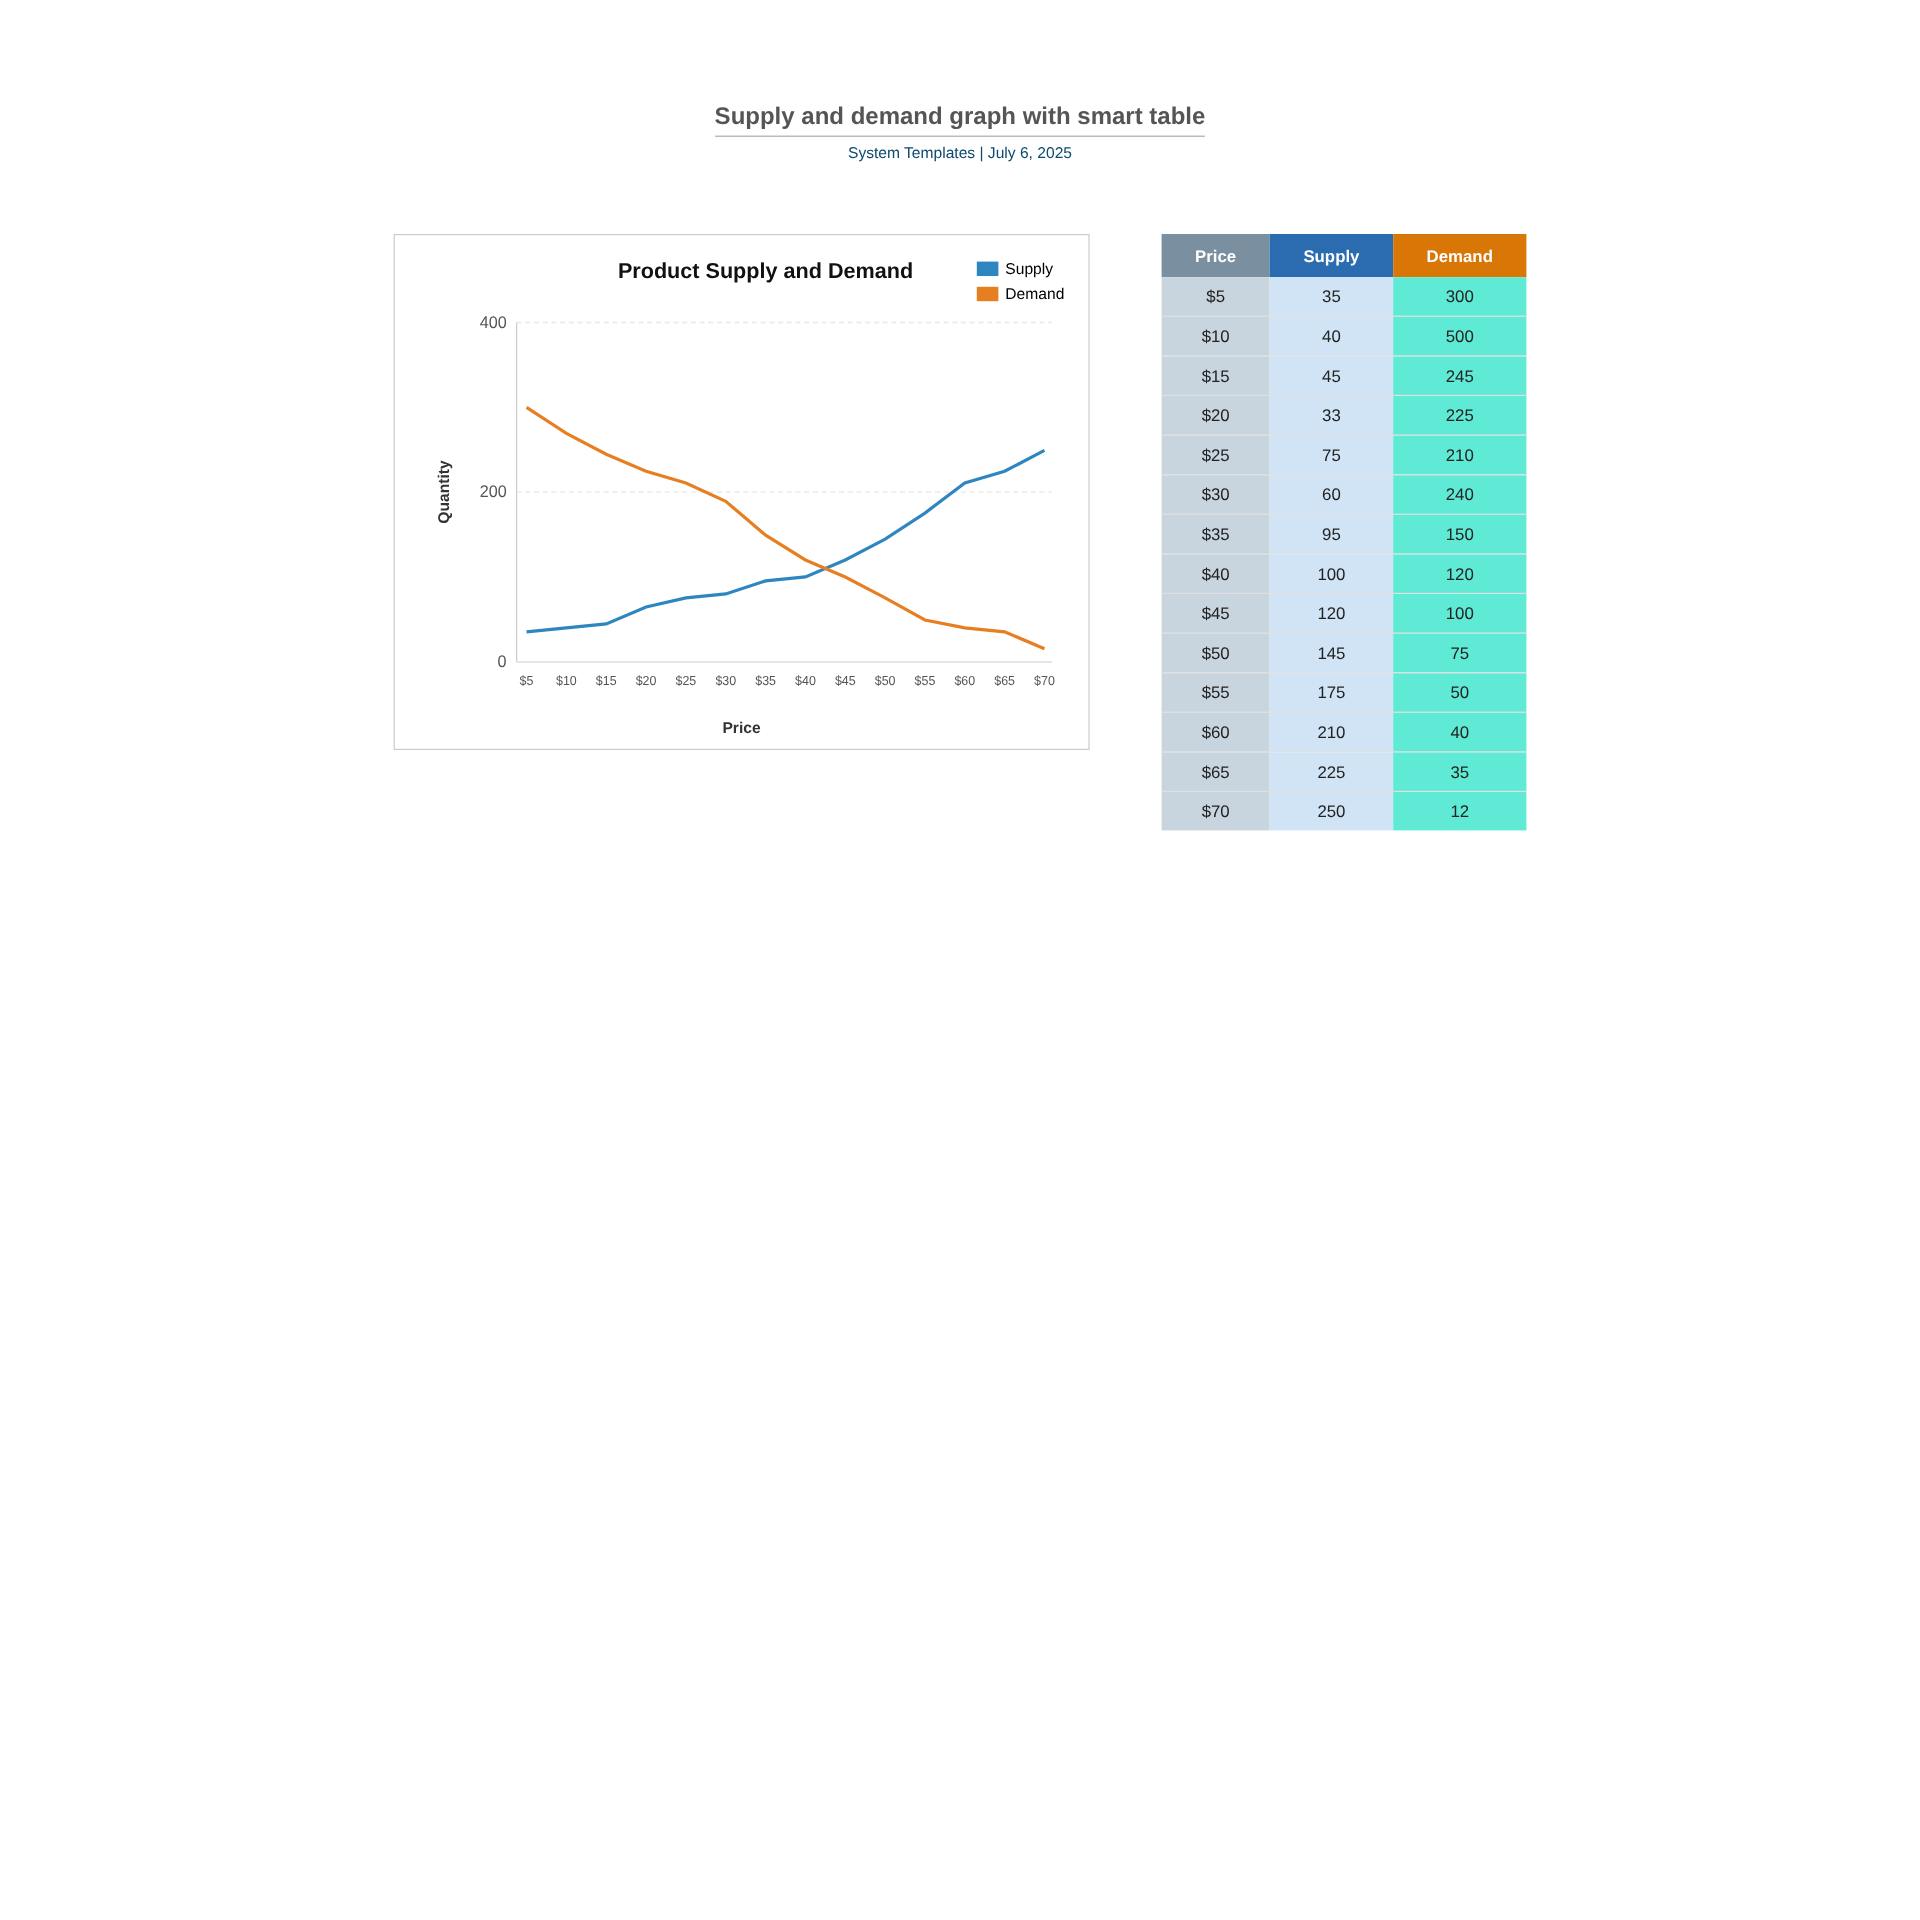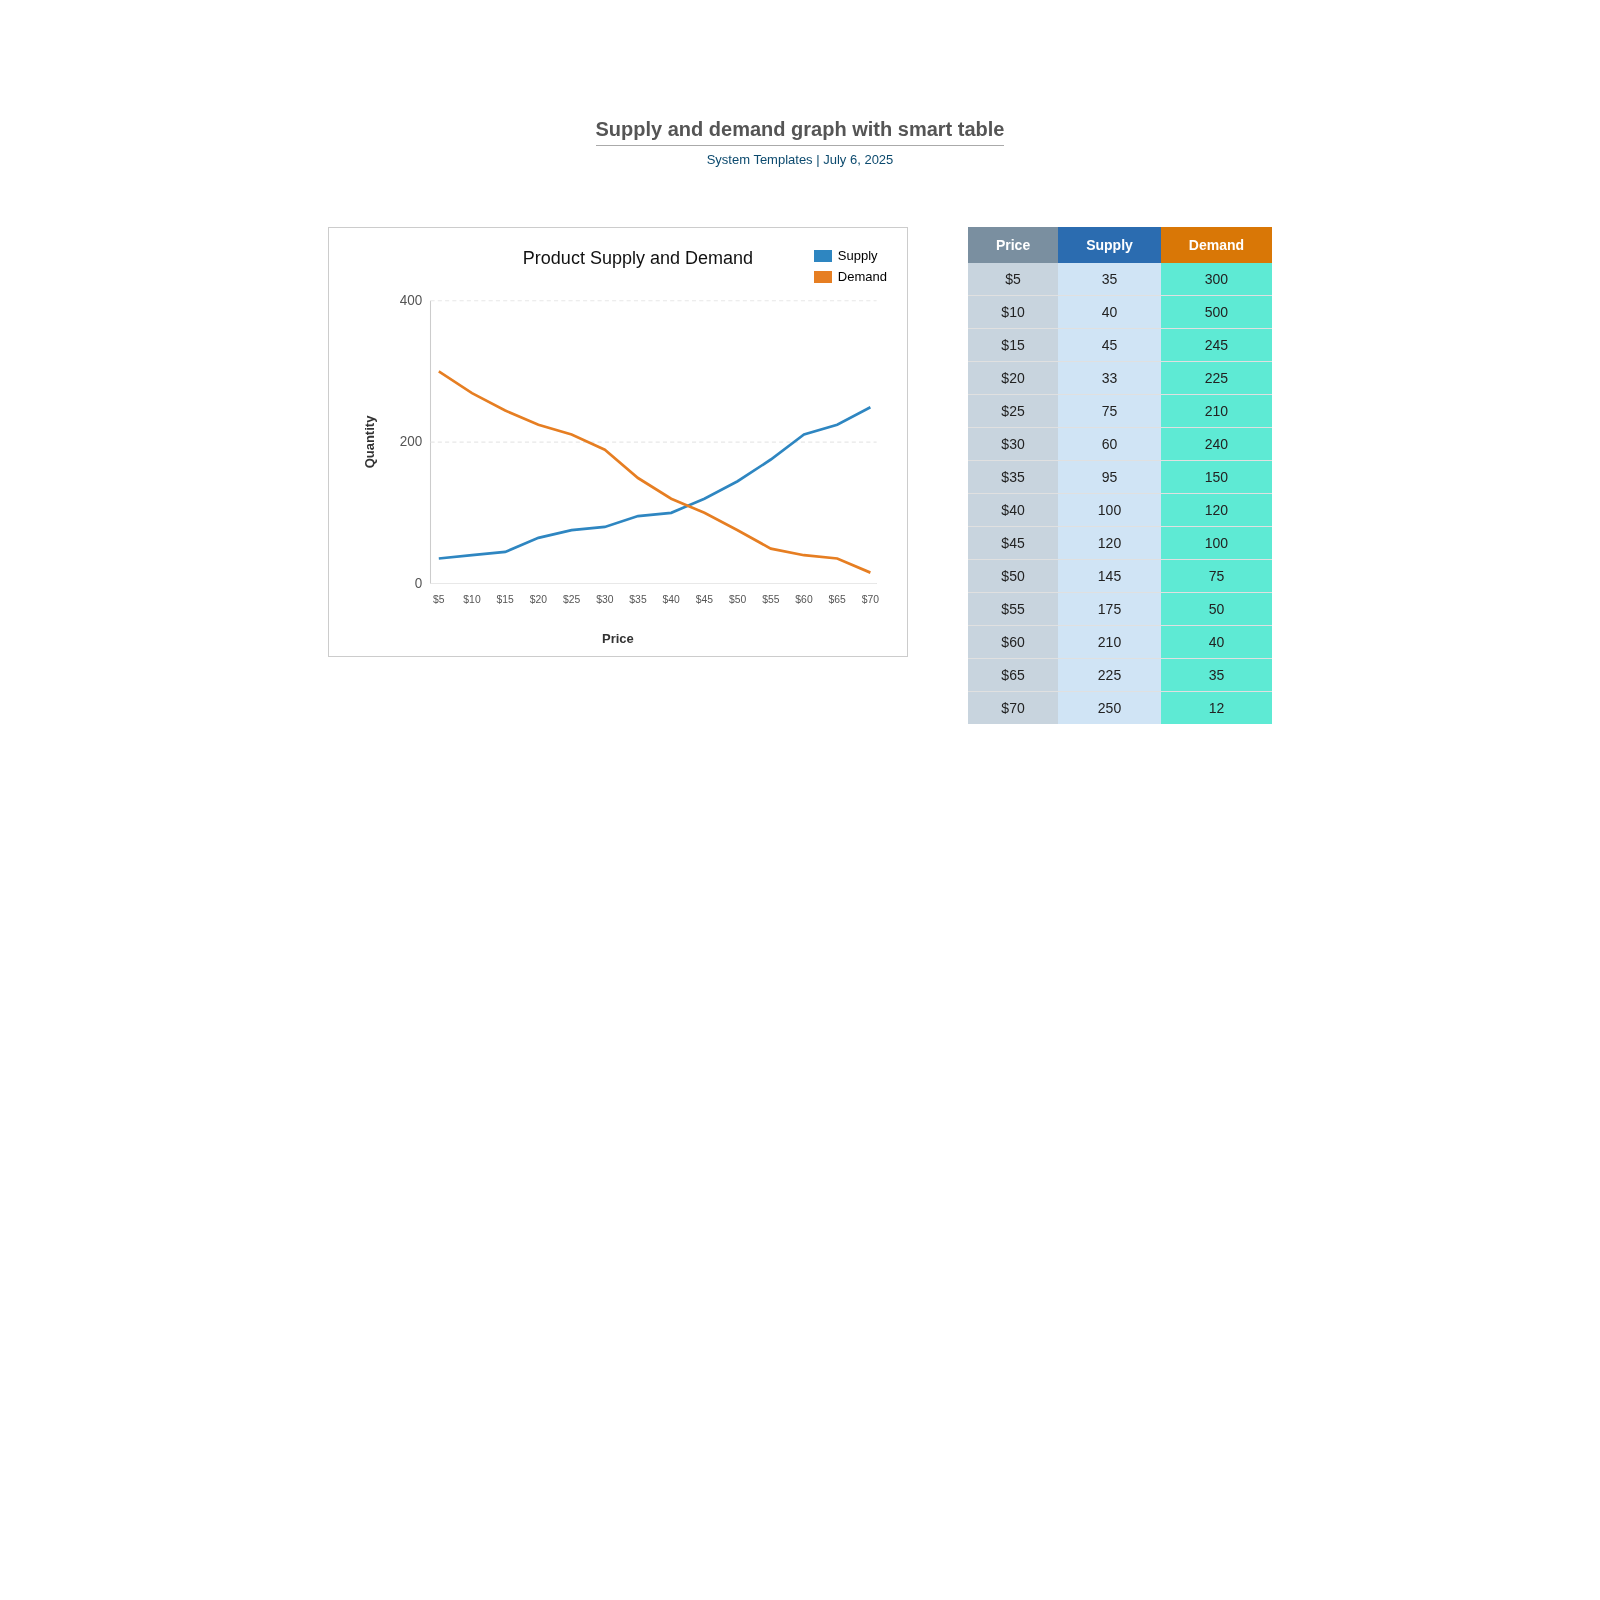--- a/index.html
+++ b/index.html
@@ -6,21 +6,21 @@
     body {
       background: #ffffff;
       font-family: Arial, sans-serif;
       width: 1600px;
       min-height: 1600px;
       position: relative;
     }
 
     .page-header {
       text-align: center;
-      padding-top: 118px;
+      padding-top: 86px;
       padding-bottom: 30px;
     }
 
     .page-title {
       font-size: 20px;
       font-weight: 600;
       color: #555;
       border-bottom: 1px solid #aaa;
       display: inline-block;
       padding-bottom: 4px;
@@ -47,21 +47,21 @@
       background: #fff;
       width: 580px;
       height: 430px;
       position: relative;
       padding: 20px 20px 60px 60px;
     }
 
     .chart-title {
       text-align: center;
       font-size: 18px;
-      font-weight: normal;
+      font-weight: bold;
       color: #111;
       margin-bottom: 10px;
     }
 
     .chart-legend {
       position: absolute;
       top: 20px;
       right: 20px;
       display: flex;
       flex-direction: column;

